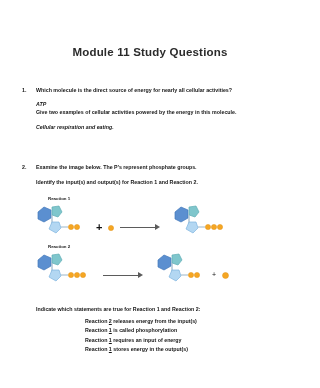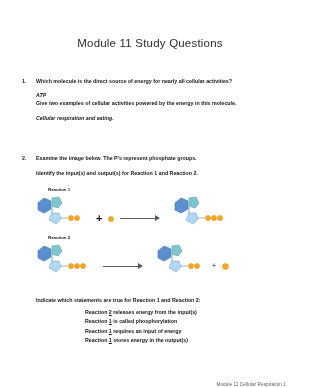--- a/index.html
+++ b/index.html
@@ -18,24 +18,24 @@
   .page {
     width: 300px;
     height: 388px;
     background: #ffffff;
     position: relative;
     box-sizing: border-box;
   }
   .doc-title {
     text-align: center;
     font-size: 11.5px;
-    font-weight: 400;
+    font-weight: 700;
     letter-spacing: 0.2px;
     color: #2b2b2b;
-    margin: 7px;
+    margin: 16px;
     padding-top: 30px;
   }
   .q-block {
     position: relative;
     padding-left: 36px;
     padding-right: 22px;
     font-size: 5.3px;
     line-height: 1.55;
     color: #161616;
   }

